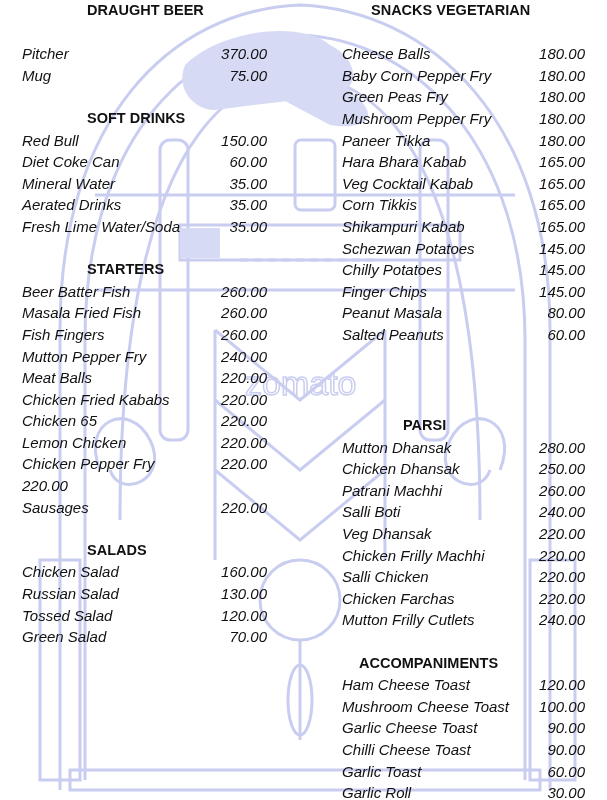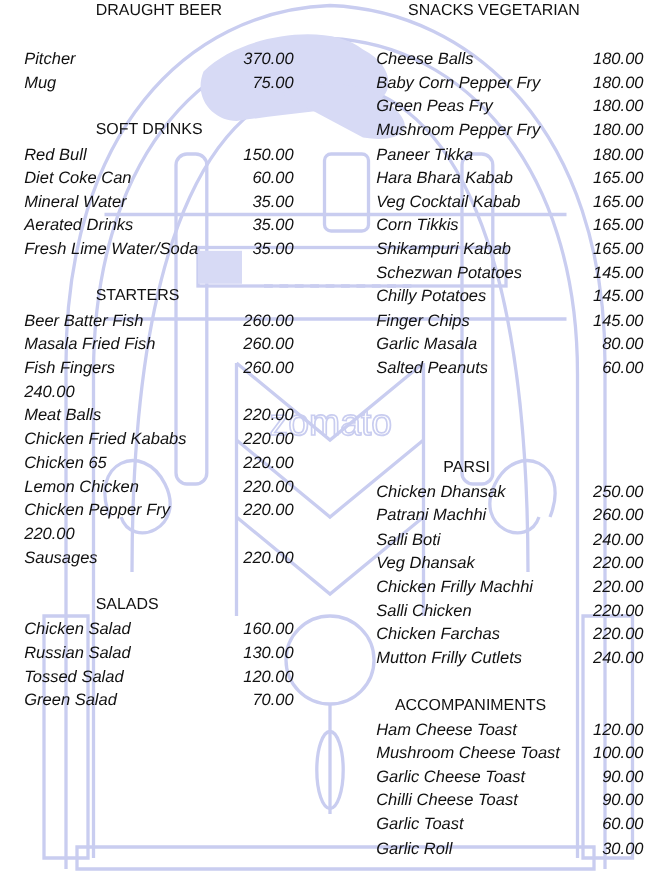--- a/index.html
+++ b/index.html
@@ -7,21 +7,21 @@
       width: 607px; height: 800px; position: relative; overflow: hidden;
       background: #ffffff;
       font-family: "Liberation Sans", "DejaVu Sans", sans-serif;
       color: #111111;
     }
     .bg { position: absolute; left: 0; top: 0; width: 607px; height: 800px; z-index: 0; }
     .col { position: absolute; top: 0; z-index: 1; }
     .col-left { left: 22px; width: 245px; }
     .col-right { left: 342px; width: 243px; }
     .heading {
-      font-weight: normal; font-size: 14.5px; height: 21.6px; line-height: 21.6px;
+      font-weight: bold; font-size: 14.5px; height: 21.6px; line-height: 21.6px;
       white-space: nowrap;
     }
     .row {
       display: flex; justify-content: space-between; align-items: center;
       height: 21.6px; line-height: 21.6px; font-size: 15px; white-space: nowrap; font-style: italic;
     }
     .row .price { text-align: right; }
     .gap { height: 21.6px; }
   </style>
 </head>
@@ -117,20 +117,21 @@
       </div>
     <div class="row">
         <span>Masala Fried Fish</span>
         <span class="price">260.00</span>
       </div>
     <div class="row">
         <span>Fish Fingers</span>
         <span class="price">260.00</span>
       </div>
     <div class="row">
+        <span>Mutton Pepper Fry</span>
         <span class="price">240.00</span>
       </div>
     <div class="row">
         <span>Meat Balls</span>
         <span class="price">220.00</span>
       </div>
     <div class="row">
         <span>Chicken Fried Kababs</span>
         <span class="price">220.00</span>
       </div>
@@ -224,33 +225,37 @@
       </div>
     <div class="row">
         <span>Chilly Potatoes</span>
         <span class="price">145.00</span>
       </div>
     <div class="row">
         <span>Finger Chips</span>
         <span class="price">145.00</span>
       </div>
     <div class="row">
-        <span>Garlic Masala</span>
+        <span>Peanut Masala</span>
         <span class="price">80.00</span>
       </div>
     <div class="row">
         <span>Salted Peanuts</span>
         <span class="price">60.00</span>
       </div>
     <div class="gap"></div>
   </section>
 
   <section>
     <div class="heading" style="padding-left:61px;margin-top:48px;">PARSI</div>
     <div class="row">
+        <span>Mutton Dhansak</span>
+        <span class="price">280.00</span>
+      </div>
+    <div class="row">
         <span>Chicken Dhansak</span>
         <span class="price">250.00</span>
       </div>
     <div class="row">
         <span>Patrani Machhi</span>
         <span class="price">260.00</span>
       </div>
     <div class="row">
         <span>Salli Boti</span>
         <span class="price">240.00</span>

